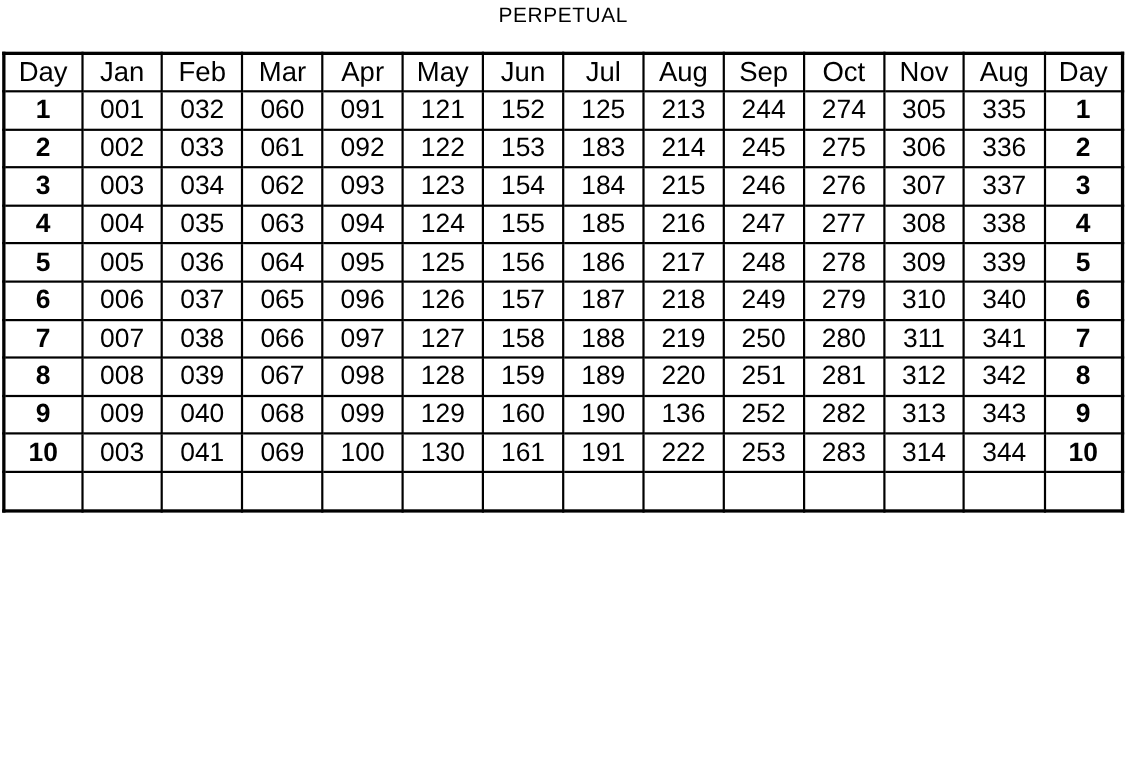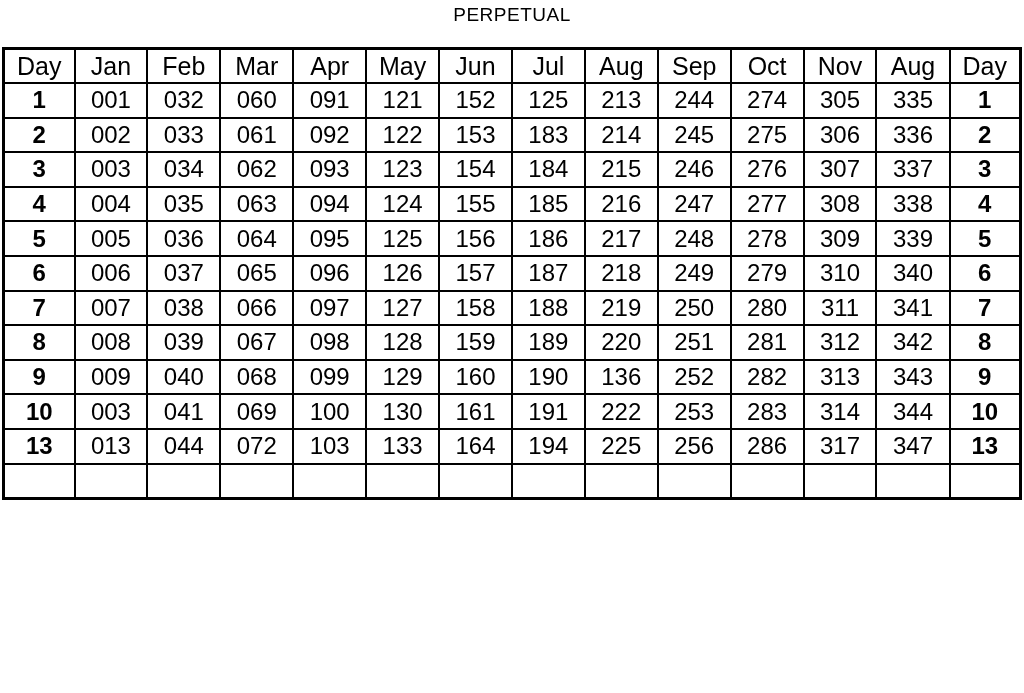--- a/index.html
+++ b/index.html
@@ -259,36 +259,20 @@
         <td class="value-cell">161</td>
         <td class="value-cell">191</td>
         <td class="value-cell">222</td>
         <td class="value-cell">253</td>
         <td class="value-cell">283</td>
         <td class="value-cell">314</td>
         <td class="value-cell">344</td>
         <td class="day-cell">10</td>
       </tr>
       <tr>
-        <td class="day-cell">13</td>
-        <td class="value-cell">013</td>
-        <td class="value-cell">044</td>
-        <td class="value-cell">072</td>
-        <td class="value-cell">103</td>
-        <td class="value-cell">133</td>
-        <td class="value-cell">164</td>
-        <td class="value-cell">194</td>
-        <td class="value-cell">225</td>
-        <td class="value-cell">256</td>
-        <td class="value-cell">286</td>
-        <td class="value-cell">317</td>
-        <td class="value-cell">347</td>
-        <td class="day-cell">13</td>
-      </tr>
-      <tr>
         <td class="day-cell">&nbsp;</td>
         <td class="value-cell">&nbsp;</td>
         <td class="value-cell">&nbsp;</td>
         <td class="value-cell">&nbsp;</td>
         <td class="value-cell">&nbsp;</td>
         <td class="value-cell">&nbsp;</td>
         <td class="value-cell">&nbsp;</td>
         <td class="value-cell">&nbsp;</td>
         <td class="value-cell">&nbsp;</td>
         <td class="value-cell">&nbsp;</td>

